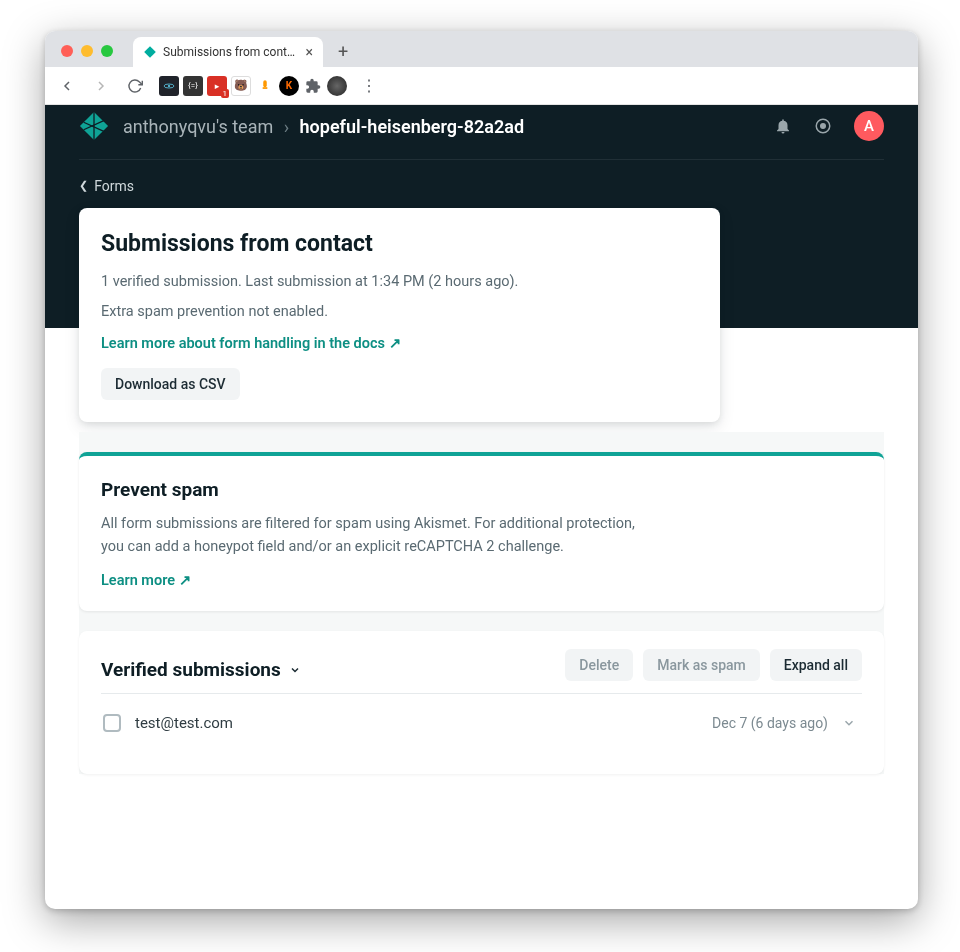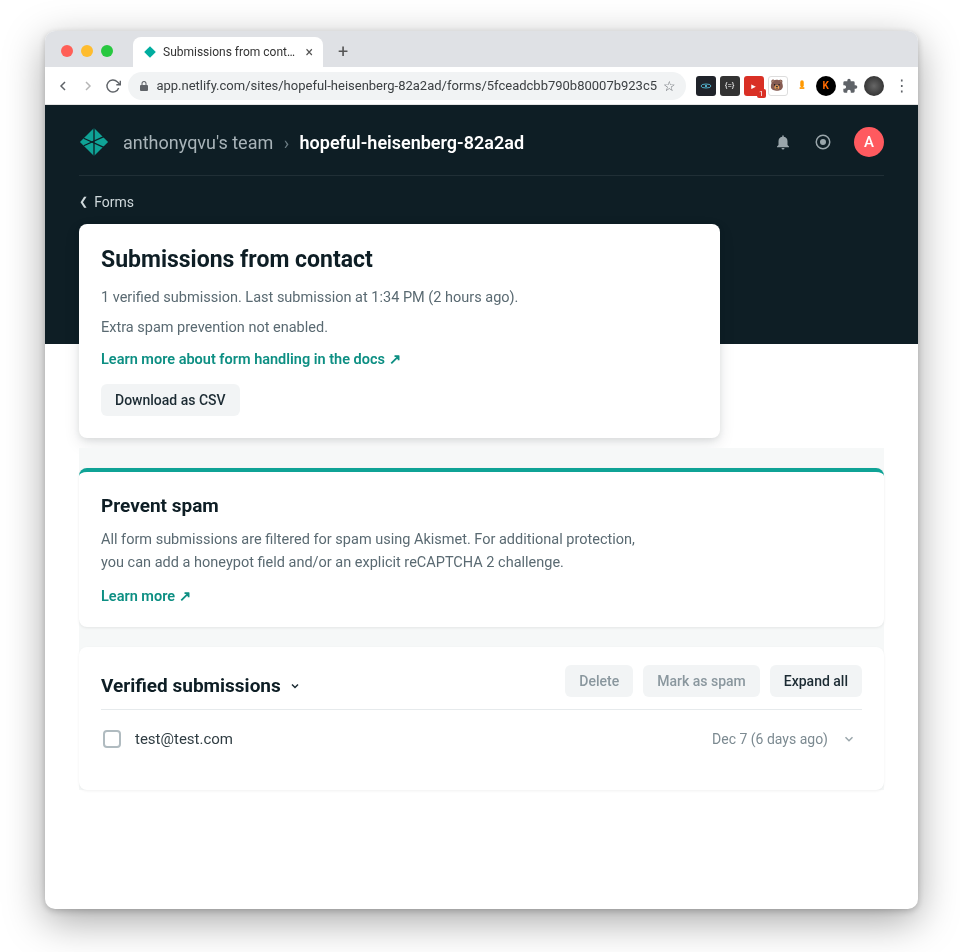--- a/index.html
+++ b/index.html
@@ -82,21 +82,21 @@
   .star-btn { color:#5f6368; font-size:14px; cursor:pointer;}
   .ext-icons { display:flex; align-items:center; gap:4px; padding:0 4px;}
   .ext { width:20px;height:20px;border-radius:3px; display:flex;align-items:center;justify-content:center; font-size:10px; color:#fff;}
   .kebab { width:24px; display:flex; align-items:center; justify-content:center; color:#5f6368;}
   
   .app-header {
     background:#0e1e25;
     color:#fff;
     padding: 0;
   }
-  .app-header-inner { padding: 22px 34px 0 34px; }
+  .app-header-inner { padding: 6px 34px 0 34px; }
   .breadcrumb-row { display:flex; align-items:center; justify-content:space-between; padding-bottom:18px; border-bottom:1px solid rgba(255,255,255,0.08);}
   .bc-left { display:flex; align-items:center; gap:14px; }
   .logo { width:30px; height:30px; }
   .bc-text { font-size:18px; color:#a9b4b9; }
   .bc-sep { color:#6b7c83; margin:0 6px; }
   .bc-site { color:#fff; font-weight:600; }
   .bc-right { display:flex; align-items:center; gap:22px; }
   .hdr-icon { width:18px;height:18px; color:#9aa6ab;}
   .avatar { width:30px;height:30px;border-radius:50%; background:#ff5a5f; color:#fff; display:flex;align-items:center;justify-content:center; font-weight:500; font-size:15px;}
   .back-row { padding:14px 34px; }
@@ -171,29 +171,20 @@
     <div class="navbtn dis">
       <svg width="16" height="16" viewBox="0 0 24 24" fill="none" stroke="currentColor" stroke-width="2.2">
           <polyline points="9 18 15 12 9 6"></polyline>
         </svg>
     </div>
     <div class="navbtn">
       <svg width="16" height="16" viewBox="0 0 24 24" fill="none" stroke="currentColor" stroke-width="2.2">
           <path d="M23 4v6h-6"></path>
           <path d="M20.49 15a9 9 0 1 1-2.12-9.36L23 10"></path>
         </svg>
-    </div>
-    <div class="addr">
-      <span class="lock-icon">
-        <svg width="12" height="12" viewBox="0 0 24 24" fill="currentColor">
-            <path d="M12 2a5 5 0 0 0-5 5v3H6a2 2 0 0 0-2 2v8a2 2 0 0 0 2 2h12a2 2 0 0 0 2-2v-8a2 2 0 0 0-2-2h-1V7a5 5 0 0 0-5-5zm-3 5a3 3 0 1 1 6 0v3H9V7z"></path>
-          </svg>
-      </span>
-      <span class="addr-text">app.netlify.com/sites/hopeful-heisenberg-82a2ad/forms/5fceadcbb790b80007b923c5</span>
-      <span class="star-btn">☆</span>
     </div>
     <div class="ext-icons">
       <div class="ext" style="background:#20232a">
           <svg width="12" height="12" viewBox="0 0 24 24" fill="#61dafb">
             <circle cx="12" cy="12" r="2"></circle>
             <ellipse cx="12" cy="12" rx="10" ry="4" fill="none" stroke="#61dafb" stroke-width="1.5"></ellipse>
           </svg>
         </div>
       <div class="ext" style="background:#333;font-size:8px;">{=}</div>
       <div class="ext" style="background:#d93025;position:relative">

